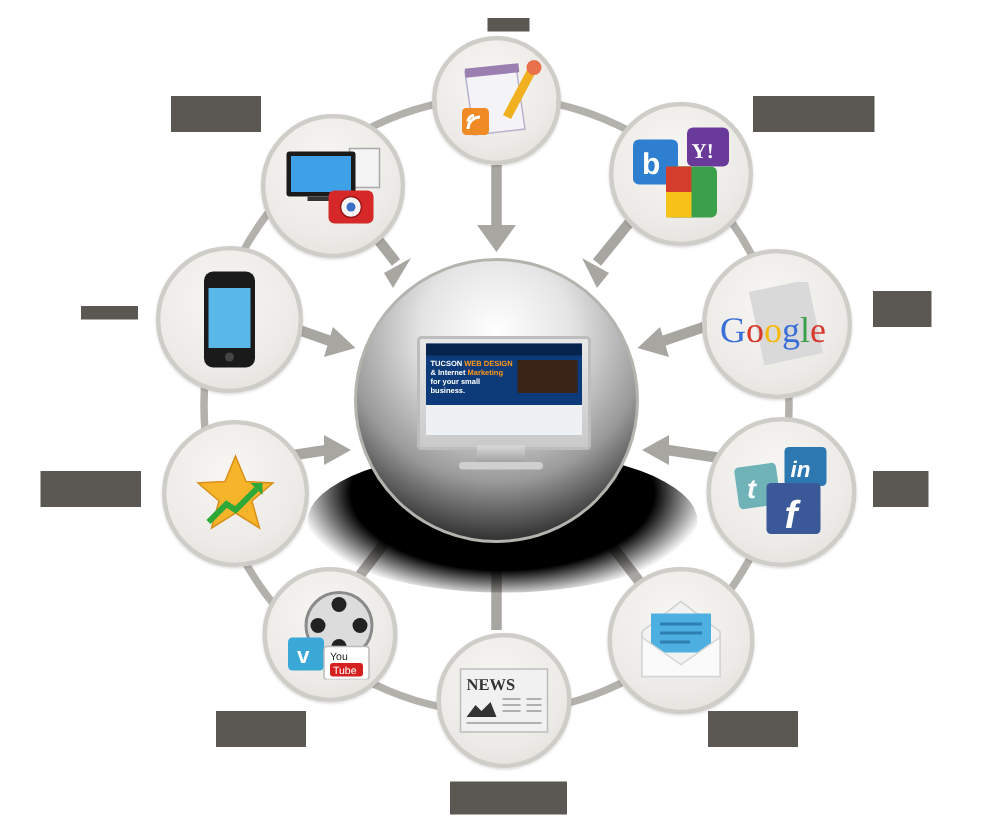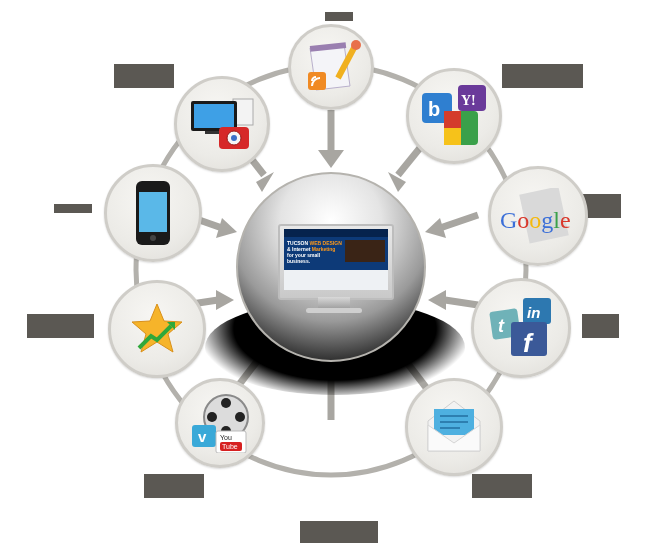--- a/index.html
+++ b/index.html
@@ -110,21 +110,21 @@
       <rect x="2" y="10" width="30" height="30" rx="4" fill="#2f7fd0"></rect>
       <text x="8" y="33" font-size="20" fill="#fff" font-family="Liberation Sans, sans-serif" font-weight="bold">b</text>
       <rect x="38" y="2" width="28" height="26" rx="4" fill="#6a3a9a"></rect>
       <text x="41" y="22" font-size="14" fill="#fff" font-family="Liberation Serif, serif" font-weight="bold">Y!</text>
       <rect x="24" y="28" width="34" height="34" rx="4" fill="#3aa04a"></rect>
       <rect x="24" y="28" width="17" height="17" fill="#d43c2c"></rect>
       <rect x="24" y="45" width="17" height="17" fill="#f6c21a"></rect>
     </svg>
   </div>
 
-  <div class="node" style="left:488px;top:166px;width:100px;height:100px;">
+  <div class="node" style="left:468px;top:166px;width:100px;height:100px;">
     <svg class="ic" width="80" height="56">
       <rect x="26" y="2" width="40" height="50" fill="#d9d9d9" transform="rotate(-12 46 27)"></rect>
       <text x="2" y="40" font-size="24" font-family="Liberation Serif, serif">
         <tspan fill="#3b6fd8">G</tspan><tspan fill="#d9382c">o</tspan><tspan fill="#f5b90e">o</tspan><tspan fill="#3b6fd8">g</tspan><tspan fill="#3aa04a">l</tspan><tspan fill="#d9382c">e</tspan>
       </text>
     </svg>
   </div>
 
   <div class="node" style="left:471px;top:278px;width:100px;height:100px;font-style:italic;">
     <svg class="ic" width="64" height="64">
@@ -141,20 +141,36 @@
     <svg class="ic" width="60" height="56">
       <polygon points="4,22 30,2 56,22 56,52 4,52" fill="#f2f2f2" stroke="#cfcfcf"></polygon>
       <rect x="10" y="10" width="40" height="26" fill="#4eb0e0"></rect>
       <line x1="16" y1="17" x2="44" y2="17" stroke="#2d7fb0" stroke-width="2"></line>
       <line x1="16" y1="23" x2="44" y2="23" stroke="#2d7fb0" stroke-width="2"></line>
       <line x1="16" y1="29" x2="36" y2="29" stroke="#2d7fb0" stroke-width="2"></line>
       <polygon points="4,26 30,44 56,26 56,52 4,52" fill="#fafafa" stroke="#d5d5d5"></polygon>
     </svg>
   </div>
 
+  <div class="node" style="left:291px;top:422px;width:90px;height:90px;">
+    <svg class="ic" width="62" height="46">
+      <rect x="2" y="2" width="58" height="42" fill="#f1f1f1" stroke="#bdbdbd"></rect>
+      <text x="6" y="16" font-size="11" font-weight="bold" fill="#333" font-family="Liberation Serif, serif">NEWS</text>
+      <polygon points="6,34 12,26 16,30 22,24 26,34" fill="#333"></polygon>
+      <g stroke="#999" stroke-width="1">
+        <line x1="30" y1="22" x2="42" y2="22"></line>
+          <line x1="30" y1="26" x2="42" y2="26"></line>
+          <line x1="30" y1="30" x2="42" y2="30"></line>
+        <line x1="46" y1="22" x2="56" y2="22"></line>
+          <line x1="46" y1="26" x2="56" y2="26"></line>
+          <line x1="46" y1="30" x2="56" y2="30"></line>
+        <line x1="6" y1="38" x2="56" y2="38"></line>
+      </g>
+    </svg>
+  </div>
 
   <div class="node" style="left:175px;top:378px;width:90px;height:90px;">
     <svg class="ic" width="60" height="60">
       <circle cx="36" cy="24" r="22" fill="#dcdcdc" stroke="#8a8a8a" stroke-width="2"></circle>
       <circle cx="36" cy="10" r="5" fill="#222"></circle>
         <circle cx="50" cy="24" r="5" fill="#222"></circle>
       <circle cx="36" cy="38" r="5" fill="#222"></circle>
         <circle cx="22" cy="24" r="5" fill="#222"></circle>
       <rect x="2" y="32" width="24" height="22" rx="3" fill="#3aa9d8"></rect>
       <text x="8" y="49" font-size="15" font-weight="bold" fill="#fff" font-family="Liberation Sans, sans-serif">v</text>

